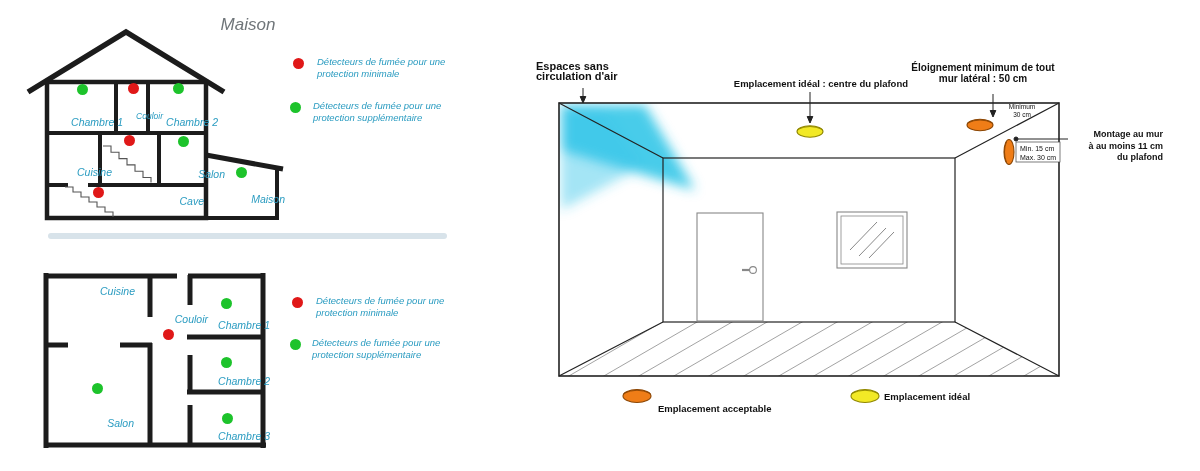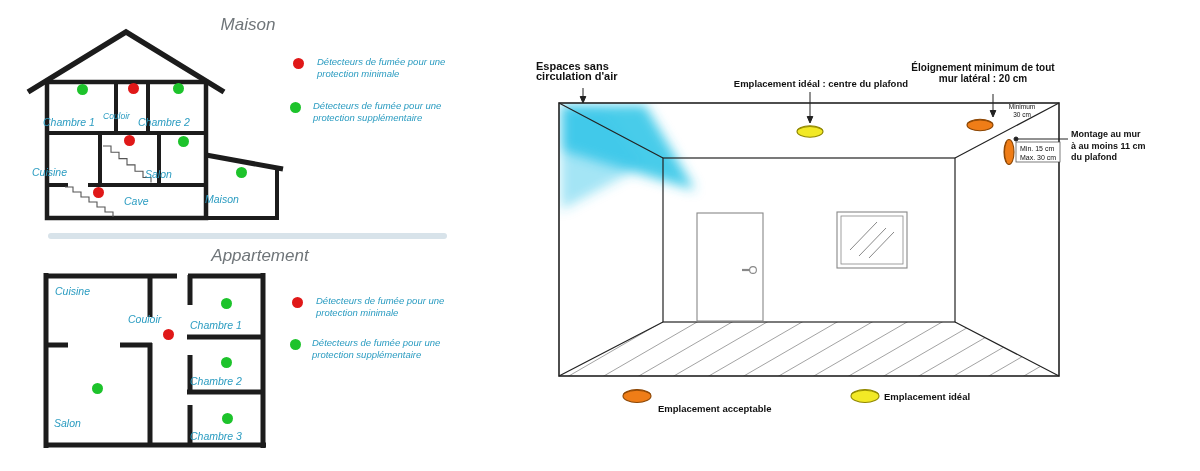--- a/index.html
+++ b/index.html
@@ -3,21 +3,21 @@
 <meta charset="utf-8">
 <style>
   html,body{margin:0;padding:0;background:#fff;}
   #stage{position:relative;width:1200px;height:471px;background:#fff;overflow:hidden;
          font-family:"Liberation Sans",sans-serif;}
   #stage svg{position:absolute;left:0;top:0;}
 
   
   .section-title{position:absolute;font:italic 17px "Liberation Sans",sans-serif;
                  color:var(--title_text);text-align:center;white-space:nowrap;}
-  .room-label{position:absolute;width:80px;text-align:left;white-space:nowrap;
+  .room-label{position:absolute;width:80px;text-align:right;white-space:nowrap;
               font:italic 10.5px "Liberation Sans",sans-serif;color:var(--label_text);}
   .room-label.small{font-size:8.5px;width:60px;}
   .legend-line{font:italic 9.5px "Liberation Sans",sans-serif;line-height:11.5px;
                color:var(--label_text);white-space:nowrap;}
   .legend-text{position:absolute;}
   .dot{position:absolute;width:11px;height:11px;border-radius:50%;}
   .dot-minimal{background:var(--minimal);}
   .dot-supplementary{background:var(--supplementary);}
   .divider{position:absolute;left:48px;top:233px;width:399px;height:5.5px;
            border-radius:3px;background:#d8e3ea;}
@@ -28,21 +28,21 @@
   #ann-no-air{left:536px;top:61px;width:94px;text-align:left;
               font-size:11px;font-weight:700;line-height:10px;}
   #ann-ideal{left:698px;top:78px;width:210px;text-align:right;
              font-size:9.5px;font-weight:700;}
   #ann-wall-distance{left:901px;top:62px;width:164px;text-align:center;
              font-size:10px;font-weight:700;line-height:11px;}
   #ann-ceiling-min{left:1004px;top:103px;width:36px;text-align:center;
              font-size:6.5px;font-weight:400;line-height:7.5px;}
   #ann-minmax{left:1020px;top:144px;width:42px;text-align:left;
              font-size:7px;font-weight:400;line-height:9px;}
-  #ann-montage{left:1071px;top:129px;width:92px;text-align:left;
+  #ann-montage{left:1071px;top:129px;width:92px;text-align:right;
              font-size:9px;font-weight:700;line-height:11.5px;}
   #legend-acceptable-label{left:658px;top:391px;font-size:9.5px;font-weight:700;margin-top:12px;}
   #legend-ideal-label{left:884px;top:391px;font-size:9.5px;font-weight:700;}
 
   
   .air1{fill:var(--airflow);opacity:.9;}
   .air2{fill:var(--airflow);opacity:.45;}
   .bowl-ideal ellipse{fill:var(--ideal);stroke:#8f8600;stroke-width:1.1;}
   .bowl-ideal .rim{fill:none;stroke:#8f8600;stroke-width:.9;}
   .bowl-acceptable ellipse{fill:var(--acceptable);stroke:#8a4503;stroke-width:1.1;}
@@ -186,21 +186,20 @@
     <div class="legend-line">protection minimale</div>
   </div>
   <div class="dot dot-supplementary" style="left:290px;top:102px"></div>
   <div class="legend-text" style="left:313px;top:100px">
     <div class="legend-line">Détecteurs de fumée pour une</div>
     <div class="legend-line">protection supplémentaire</div>
   </div>
 
   <div class="divider"></div>
 
-  <div class="section-title" style="left:200px;top:246px;width:120px">Appartement</div>
 
   <div class="room-label" style="left:55px;top:285px">Cuisine</div>
   <div class="room-label" style="left:128px;top:313px">Couloir</div>
   <div class="room-label" style="left:190px;top:319px">Chambre 1</div>
   <div class="room-label" style="left:190px;top:375px">Chambre 2</div>
   <div class="room-label" style="left:190px;top:430px">Chambre 3</div>
   <div class="room-label" style="left:54px;top:417px">Salon</div>
 
   <div class="dot dot-minimal" style="left:292px;top:297px"></div>
   <div class="legend-text" style="left:316px;top:295px">
@@ -213,21 +212,21 @@
     <div class="legend-line">protection supplémentaire</div>
   </div>
 
   <div class="ann" id="ann-no-air">
     <div class="ln">Espaces sans</div>
     <div class="ln">circulation d'air</div>
   </div>
   <div class="ann" id="ann-ideal">Emplacement idéal : centre du plafond</div>
   <div class="ann" id="ann-wall-distance">
     <div class="ln">Éloignement minimum de tout</div>
-    <div class="ln">mur latéral : 20 cm</div>
+    <div class="ln">mur latéral : 50 cm</div>
   </div>
   <div class="ann" id="ann-ceiling-min">
     <div class="ln">Minimum</div>
     <div class="ln">30 cm</div>
   </div>
   <div class="ann" id="ann-minmax">
     <div class="ln">Min. 15 cm</div>
     <div class="ln">Max. 30 cm</div>
   </div>
   <div class="ann" id="ann-montage">

